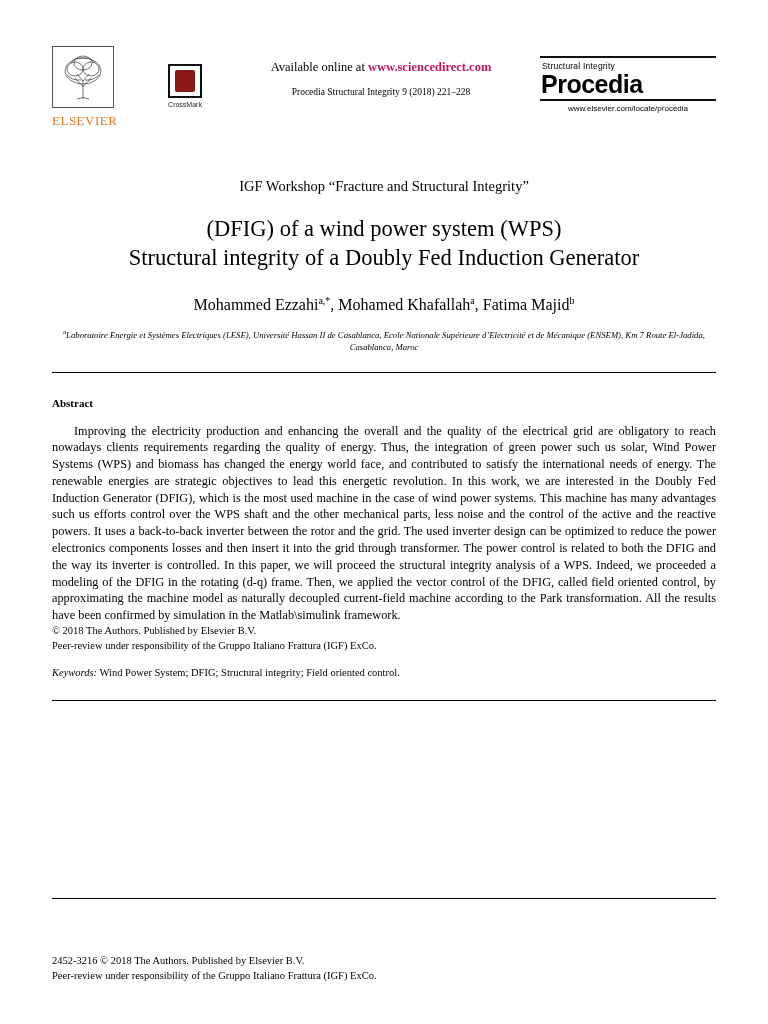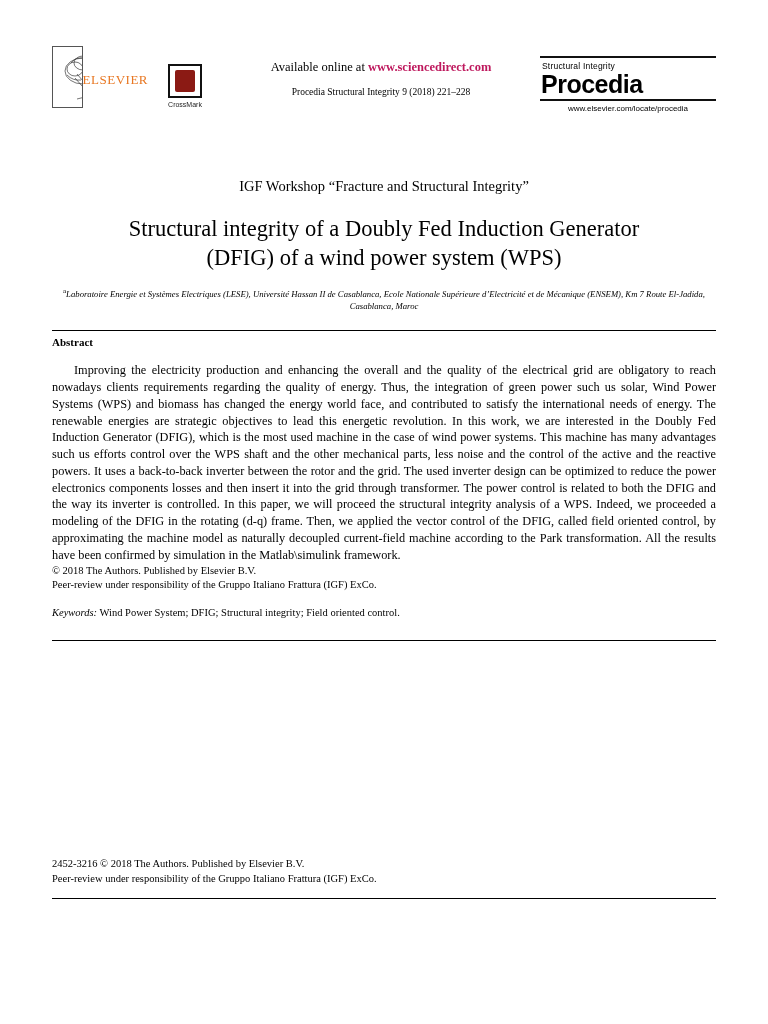--- a/index.html
+++ b/index.html
@@ -31,21 +31,22 @@
 
   
   .masthead {
     display: flex;
     align-items: flex-start;
     height: 110px;
   }
   .elsevier-block {
     width: 96px;
     display: flex;
-    align-items: center;
+    flex-direction: column;
+    align-items: flex-start;
     padding-top: 4px;
   }
   .elsevier-tree {
     width: 62px;
     height: 62px;
     border: 1px solid #555;
     box-sizing: border-box;
     background: #ffffff;
     position: relative;
     overflow: hidden;
@@ -180,21 +181,21 @@
   hr.rule {
     border: none;
     border-top: 1px solid #000;
     margin: 18px 0 0 0;
   }
 
   
   .abstract-head {
     font-size: 11px;
     font-weight: bold;
-    margin-top: 5px;
+    margin-top: 24px;
   }
   .abstract-body {
     font-size: 12.3px;
     line-height: 1.365;
     text-align: justify;
     margin-top: 14px;
     text-indent: 22px;
   }
   .copyright {
     font-size: 10.5px;
@@ -225,21 +226,21 @@
   .footer-rule {
     position: absolute;
     left: 52px;
     top: 898px;
     width: 664px;
     border-top: 1px solid #000;
   }
   .footer {
     position: absolute;
     left: 52px;
-    top: 856px;
+    top: 953px;
     width: 664px;
     font-size: 10.5px;
     line-height: 1.45;
   }
 </style>
 </head>
 <body>
 
 <div class="page">
   <div class="content">
@@ -286,24 +287,27 @@
         <div class="proc-small">Structural Integrity</div>
         <div class="proc-big">Procedia</div>
         <div class="proc-rule-bot"></div>
         <div class="proc-url">www.elsevier.com/locate/procedia</div>
       </div>
     </div>
 
     <div class="workshop">IGF Workshop “Fracture and Structural Integrity”</div>
 
     <div class="title">
+      <div>(DFIG) of a wind power system (WPS)</div>
       <div>Structural integrity of a Doubly Fed Induction Generator</div>
-      <div>(DFIG) of a wind power system (WPS)</div>
-    </div>
-
+    </div>
+
+    <div class="authors">
+      <span>Mohammed Ezzahi</span><sup>a,*</sup><span>, Mohamed Khafallah</span><sup>a</sup><span>, Fatima Majid</span><sup>b</sup>
+    </div>
 
     <div class="affil">
       <sup>a</sup><span>Laboratoire Energie et Systèmes Electriques (LESE), Université Hassan II de Casablanca, Ecole Nationale Supérieure d’Electricité et de Mécanique (ENSEM), Km 7 Route El-Jadida, Casablanca, Maroc</span>
     </div>
 
     <hr class="rule">
 
     <div class="abstract-head">Abstract</div>
     <div class="abstract-body">Improving the electricity production and enhancing the overall and the quality of the electrical grid are obligatory to reach nowadays clients requirements regarding the quality of energy. Thus, the integration of green power such us solar, Wind Power Systems (WPS) and biomass has changed the energy world face, and contributed to satisfy the international needs of energy. The renewable energies are strategic objectives to lead this energetic revolution. In this work, we are interested in the Doubly Fed Induction Generator (DFIG), which is the most used machine in the case of wind power systems. This machine has many advantages such us efforts control over the WPS shaft and the other mechanical parts, less noise and the control of the active and the reactive powers. It uses a back-to-back inverter between the rotor and the grid. The used inverter design can be optimized to reduce the power electronics components losses and then insert it into the grid through transformer. The power control is related to both the DFIG and the way its inverter is controlled. In this paper, we will proceed the structural integrity analysis of a WPS. Indeed, we proceeded a modeling of the DFIG in the rotating (d-q) frame. Then, we applied the vector control of the DFIG, called field oriented control, by approximating the machine model as naturally decoupled current-field machine according to the Park transformation. All the results have been confirmed by simulation in the Matlab\simulink framework.</div>
 

